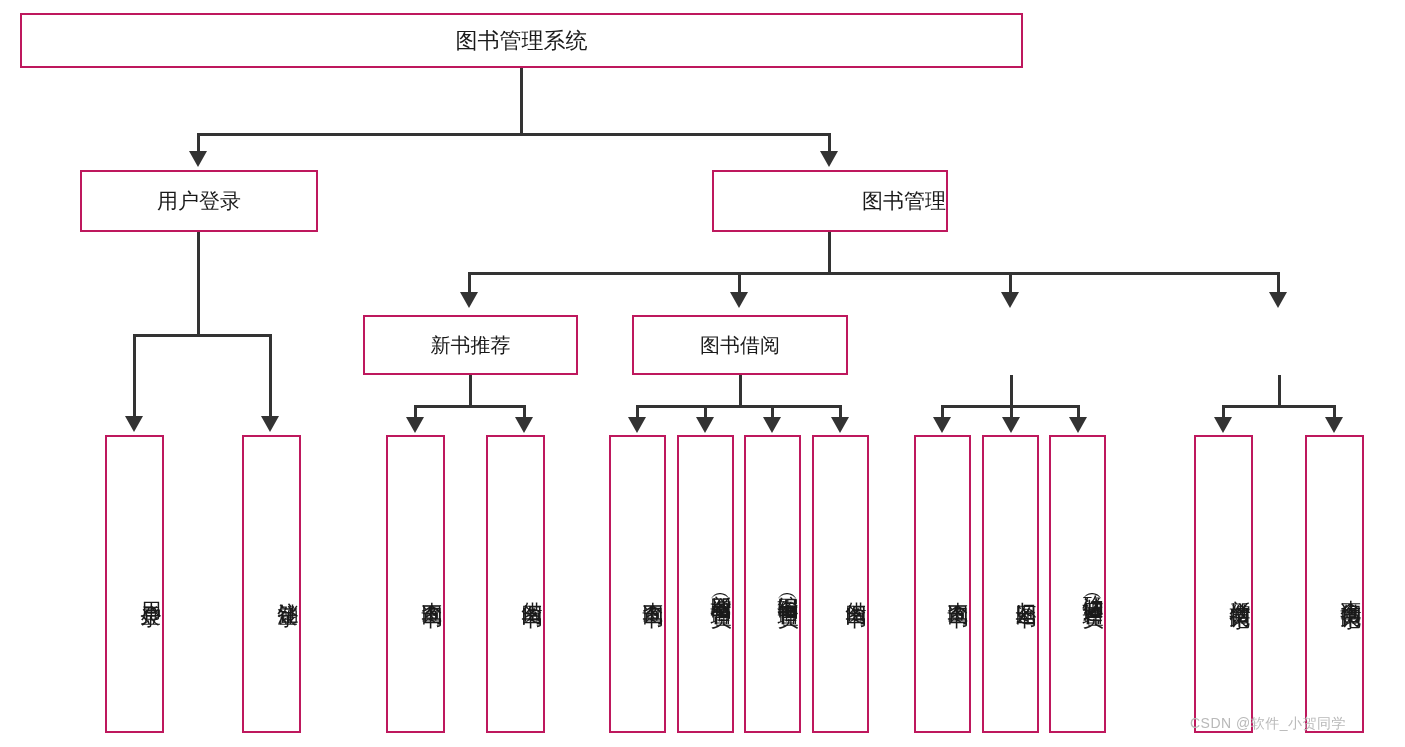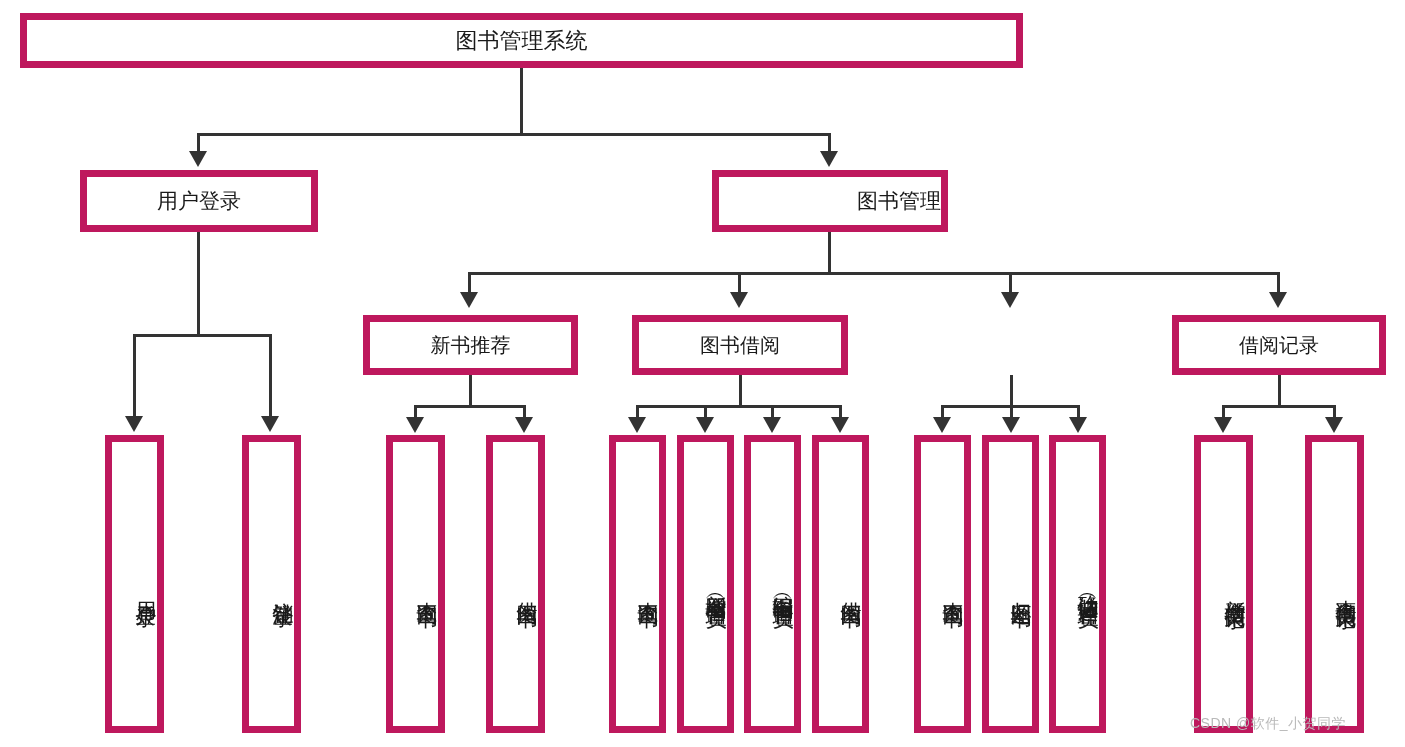--- a/index.html
+++ b/index.html
@@ -13,21 +13,21 @@
   #canvas {
     position: relative;
     width: 1405px;
     height: 747px;
     background: #ffffff;
     overflow: hidden;
   }
   .node {
     position: absolute;
     box-sizing: border-box;
-    border: 7px solid #be185d;
+    border: 2px solid #be185d;
     background: #ffffff;
     display: flex;
     align-items: center;
     justify-content: center;
     color: #1a1a1a;
     text-align: center;
   }
   .node.root {
     font-size: 22px;
   }
@@ -112,23 +112,20 @@
   <div class="arrow" style="left:1001px; top:292px;"></div>
   <div class="edge v" style="left:1277px; top:272px; width:3px; height:22px;"></div>
   <div class="arrow" style="left:1269px; top:292px;"></div>
 
   <div class="node level3" style="left:363px; top:315px; width:215px; height:60px;justify-content:center;">
     <span>新书推荐</span>
   </div>
   <div class="node level3" style="left:632px; top:315px; width:216px; height:60px;">
     <span>图书借阅</span>
   </div>
-  <div class="node level3" style="left:1172px; top:315px; width:214px; height:60px;">
-    <span>借阅记录</span>
-  </div>
 
   <div class="edge v" style="left:469px; top:375px; width:3px; height:32px;"></div>
   <div class="edge h" style="left:414px; top:405px; width:112px; height:3px;"></div>
   <div class="edge v" style="left:414px; top:405px; width:3px; height:14px;"></div>
   <div class="arrow" style="left:406px; top:417px;"></div>
   <div class="edge v" style="left:523px; top:405px; width:3px; height:14px;"></div>
   <div class="arrow" style="left:515px; top:417px;"></div>
 
   <div class="edge v" style="left:739px; top:375px; width:3px; height:32px;"></div>
   <div class="edge h" style="left:636px; top:405px; width:206px; height:3px;"></div>

